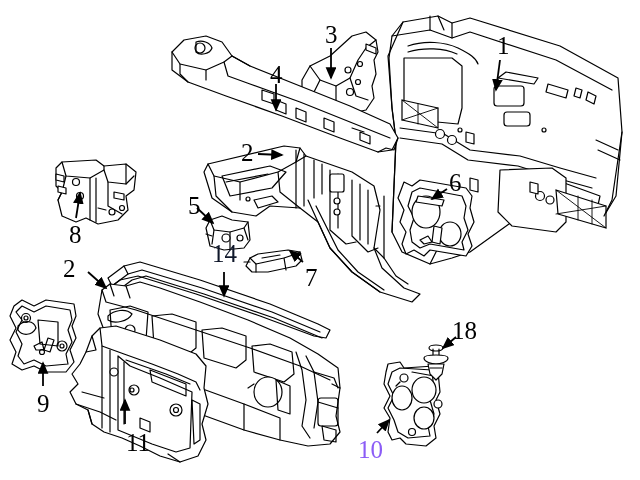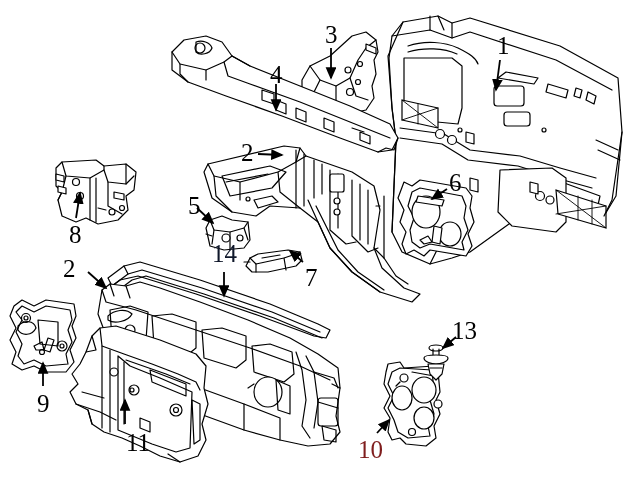--- a/index.html
+++ b/index.html
@@ -364,20 +364,20 @@
   <div id="labels-layer">
       <div class="callout-label" style="left: 497px; top: 33px; color: rgb(0, 0, 0);">1</div>
       <div class="callout-label" style="left: 241px; top: 140px; color: rgb(0, 0, 0);">2</div>
       <div class="callout-label" style="left: 325px; top: 22px; color: rgb(0, 0, 0);">3</div>
       <div class="callout-label" style="left: 270px; top: 62px; color: rgb(0, 0, 0);">4</div>
       <div class="callout-label" style="left: 188px; top: 193px; color: rgb(0, 0, 0);">5</div>
       <div class="callout-label" style="left: 449px; top: 170px; color: rgb(0, 0, 0);">6</div>
       <div class="callout-label" style="left: 305px; top: 265px; color: rgb(0, 0, 0);">7</div>
       <div class="callout-label" style="left: 69px; top: 222px; color: rgb(0, 0, 0);">8</div>
       <div class="callout-label" style="left: 37px; top: 391px; color: rgb(0, 0, 0);">9</div>
-      <div class="callout-label" style="left: 358px; top: 437px; color: #7f1d1d;">10</div>
+      <div class="callout-label" style="left: 358px; top: 437px; color: #8b5cf6;">10</div>
       <div class="callout-label" style="left: 126px; top: 430px; color: rgb(0, 0, 0);">11</div>
       <div class="callout-label" style="left: 63px; top: 256px; color: rgb(0, 0, 0);">2</div>
-      <div class="callout-label" style="left: 452px; top: 318px; color: rgb(0, 0, 0);">13</div>
+      <div class="callout-label" style="left: 452px; top: 318px; color: rgb(0, 0, 0);">18</div>
       <div class="callout-label" style="left: 212px; top: 241px; color: #0f172a;">14</div>
     </div>
 
 </div>
 
 </body></html>

